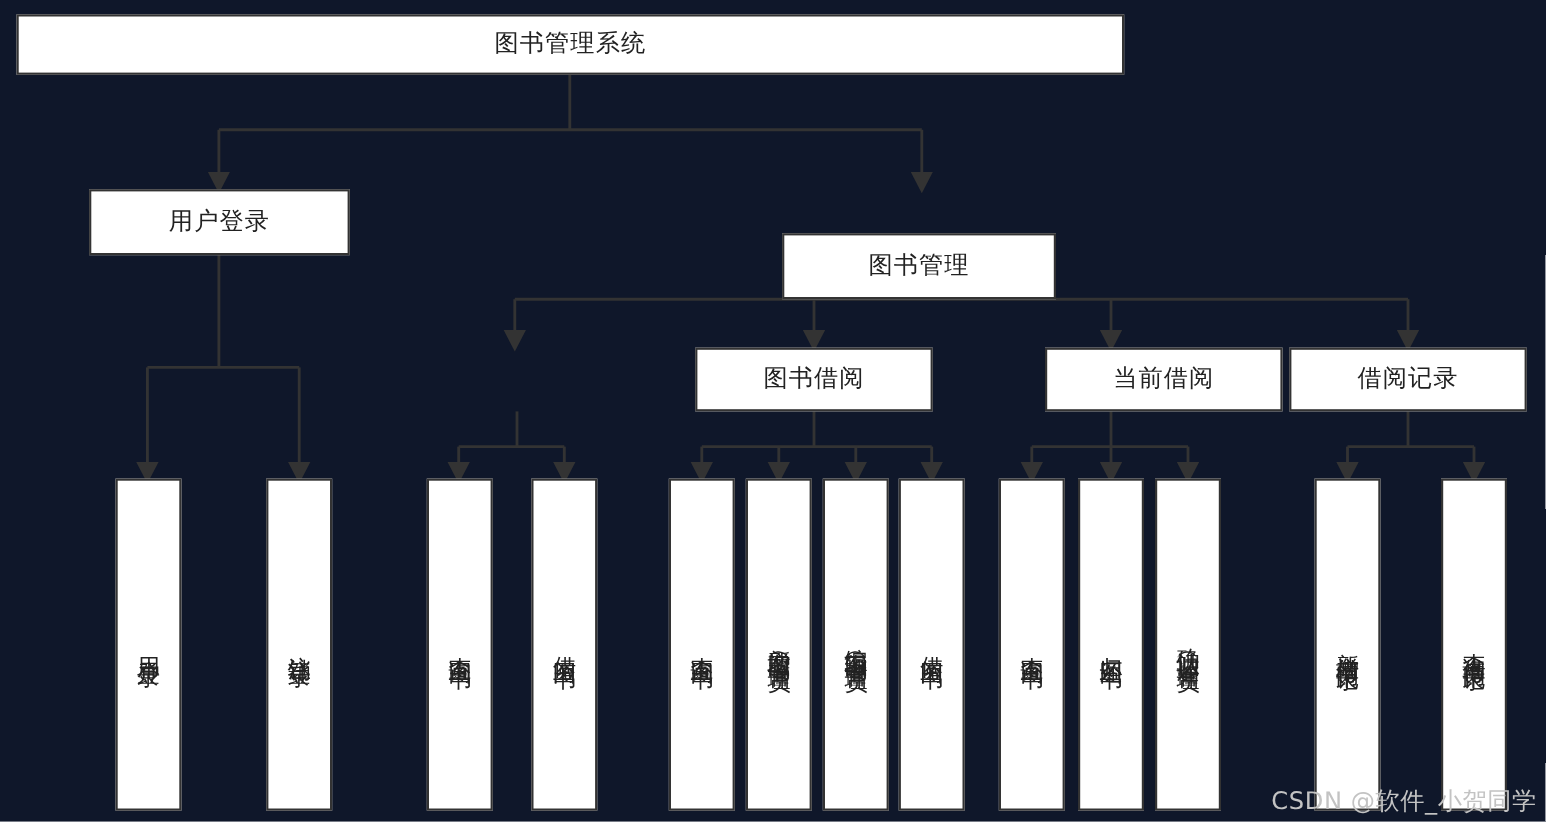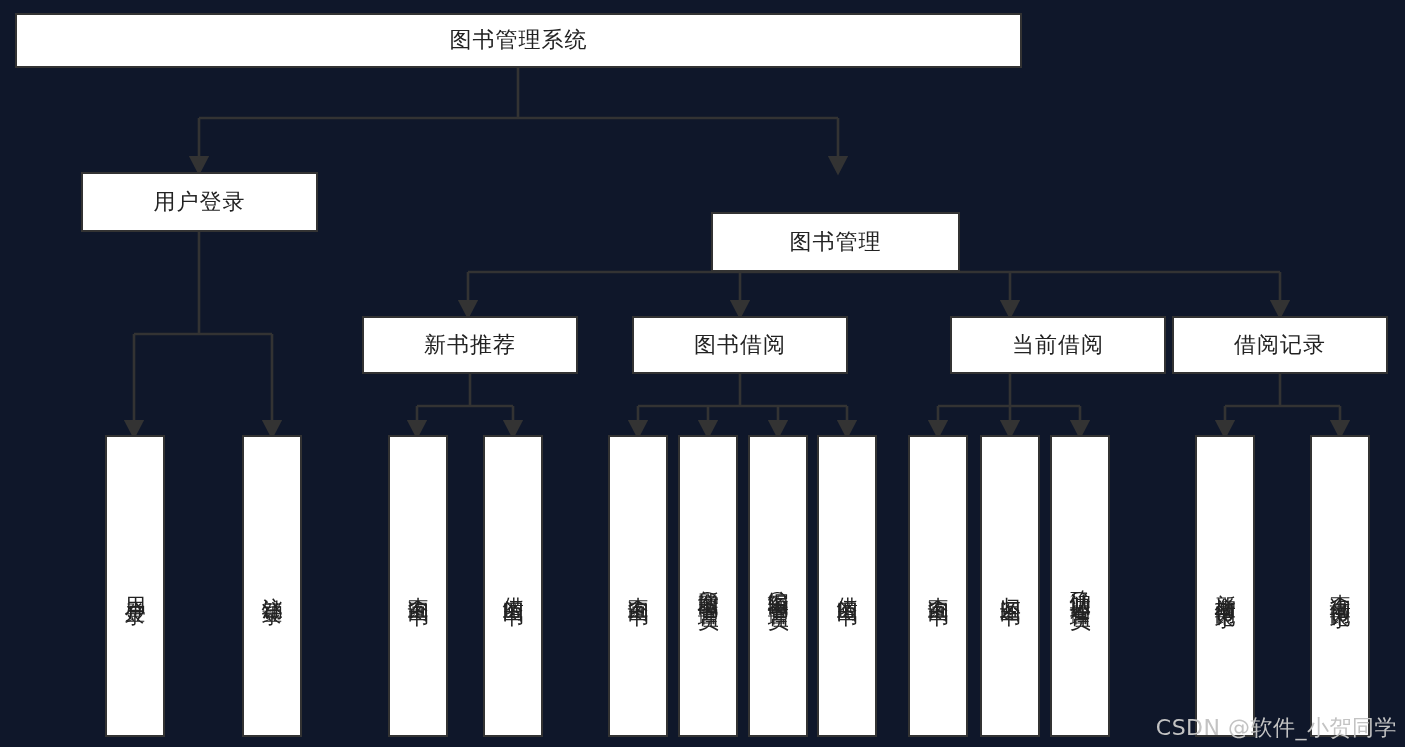--- a/index.html
+++ b/index.html
@@ -122,23 +122,20 @@
     <span>图书管理系统</span>
   </div>
 
   <div class="node horizontal" style="left:81px; top:172px; width:237px; height:60px;">
     <span>用户登录</span>
   </div>
   <div class="node horizontal" style="left:711px; top:172px; width:249px; height:60px;margin-top:40px;">
     <span>图书管理</span>
   </div>
 
-  <div class="node horizontal" style="left:362px; top:316px; width:216px; height:58px;">
-    <span>新书推荐</span>
-  </div>
   <div class="node horizontal" style="left:632px; top:316px; width:216px; height:58px;text-align:right;">
     <span>图书借阅</span>
   </div>
   <div class="node horizontal" style="left:902px; top:316px; width:216px; height:58px;margin-left:48px;">
     <span>当前借阅</span>
   </div>
   <div class="node horizontal" style="left:1172px; top:316px; width:216px; height:58px;">
     <span>借阅记录</span>
   </div>
 

